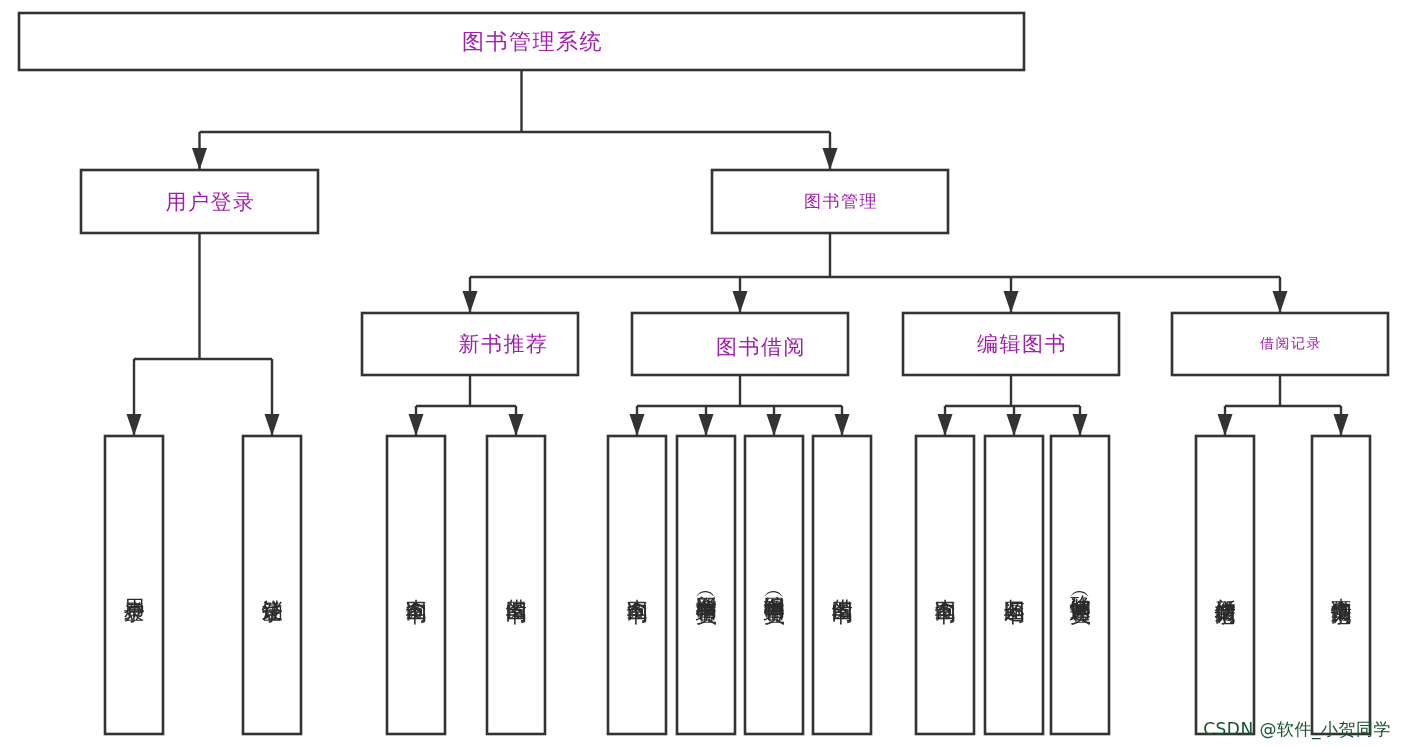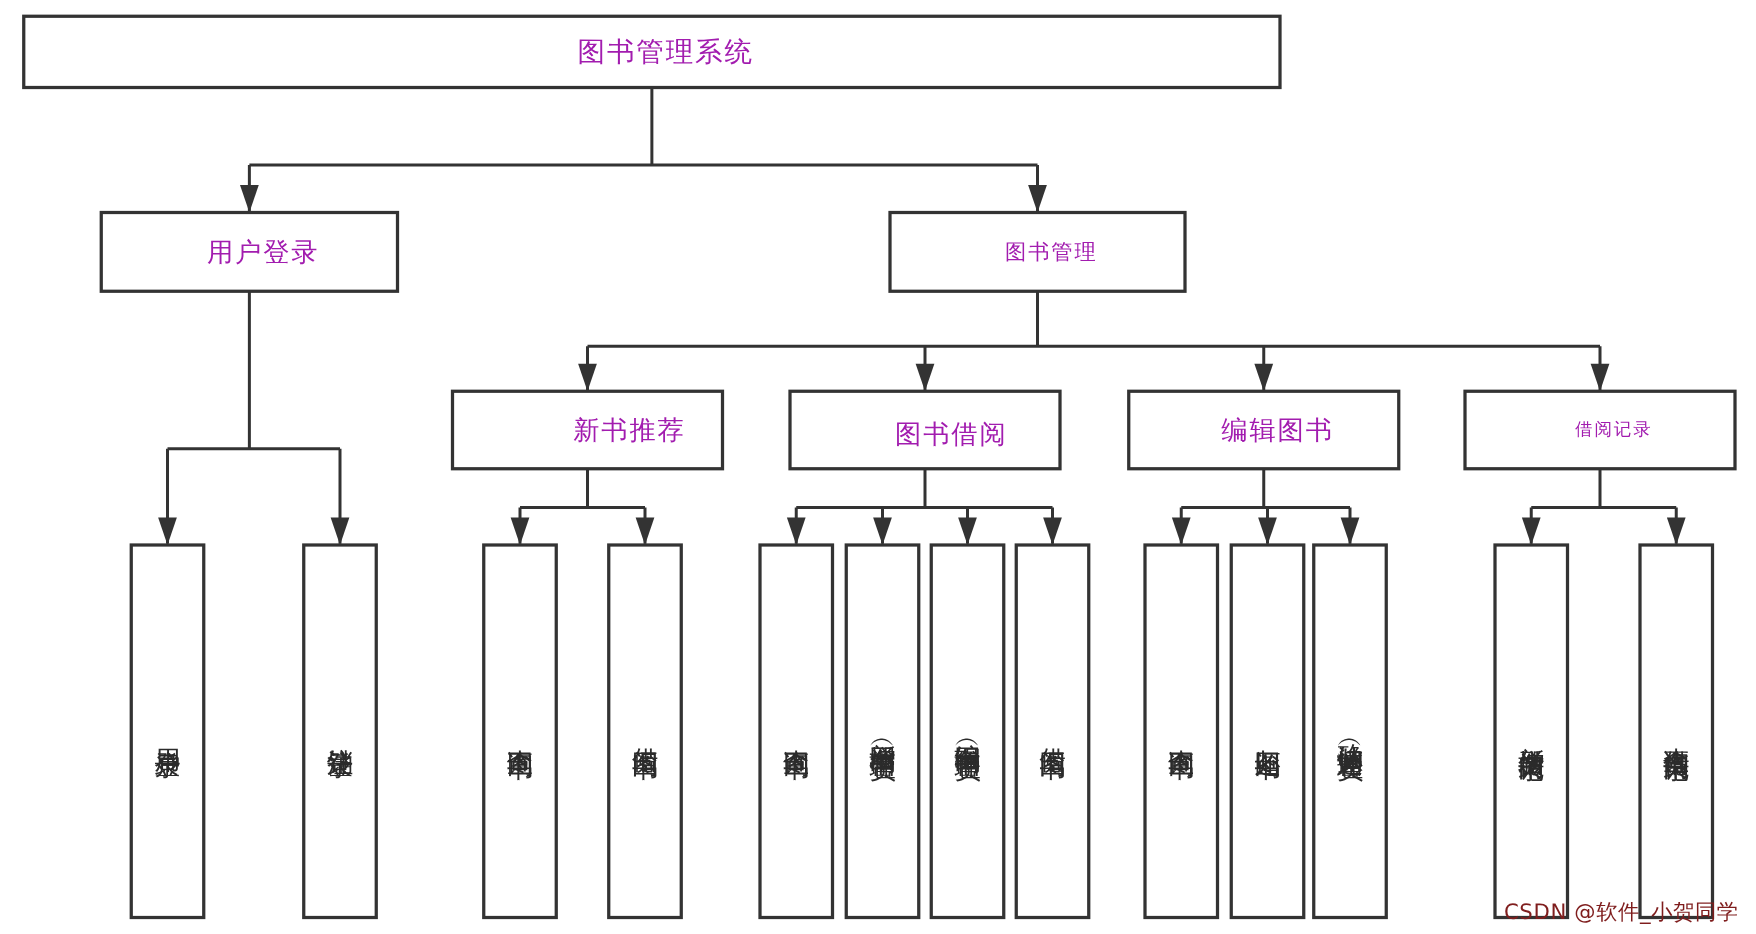--- a/index.html
+++ b/index.html
@@ -69,21 +69,21 @@
     white-space: nowrap;
     pointer-events: none;
     padding-left: 11px;
   }
   #watermark {
     position: absolute;
     right: 14px;
     bottom: 6px;
     font-family: "DejaVu Sans", "Liberation Sans", sans-serif;
     font-size: 17px;
-    color: #7f1d1d;
+    color: #14532d;
     letter-spacing: 0.5px;
     white-space: nowrap;
   }
 </style>
 </head>
 <body>
 
 <div id="diagram-root">
 
   <svg id="tree-svg" viewBox="0 0 1405 747" xmlns="http://www.w3.org/2000/svg">

